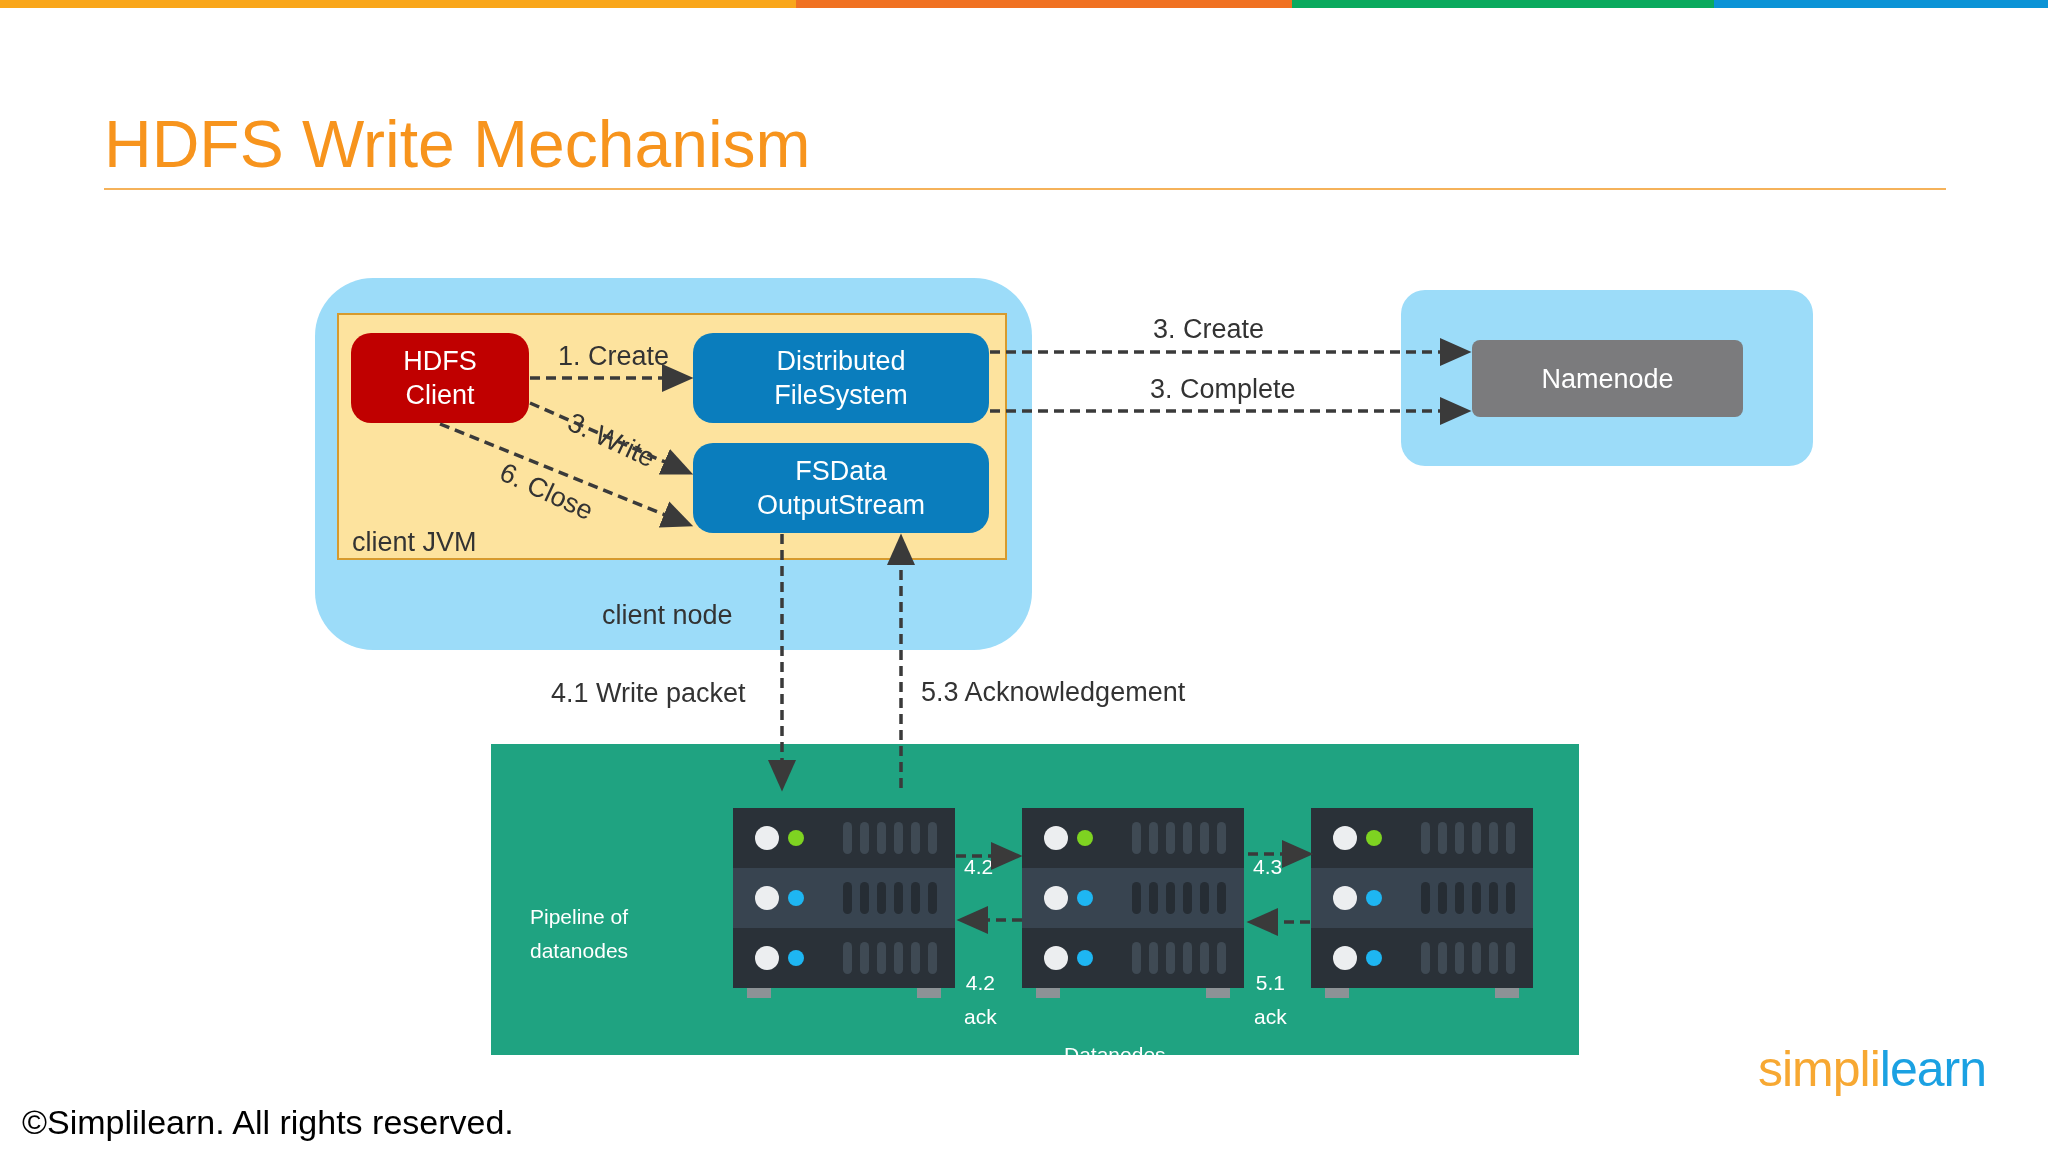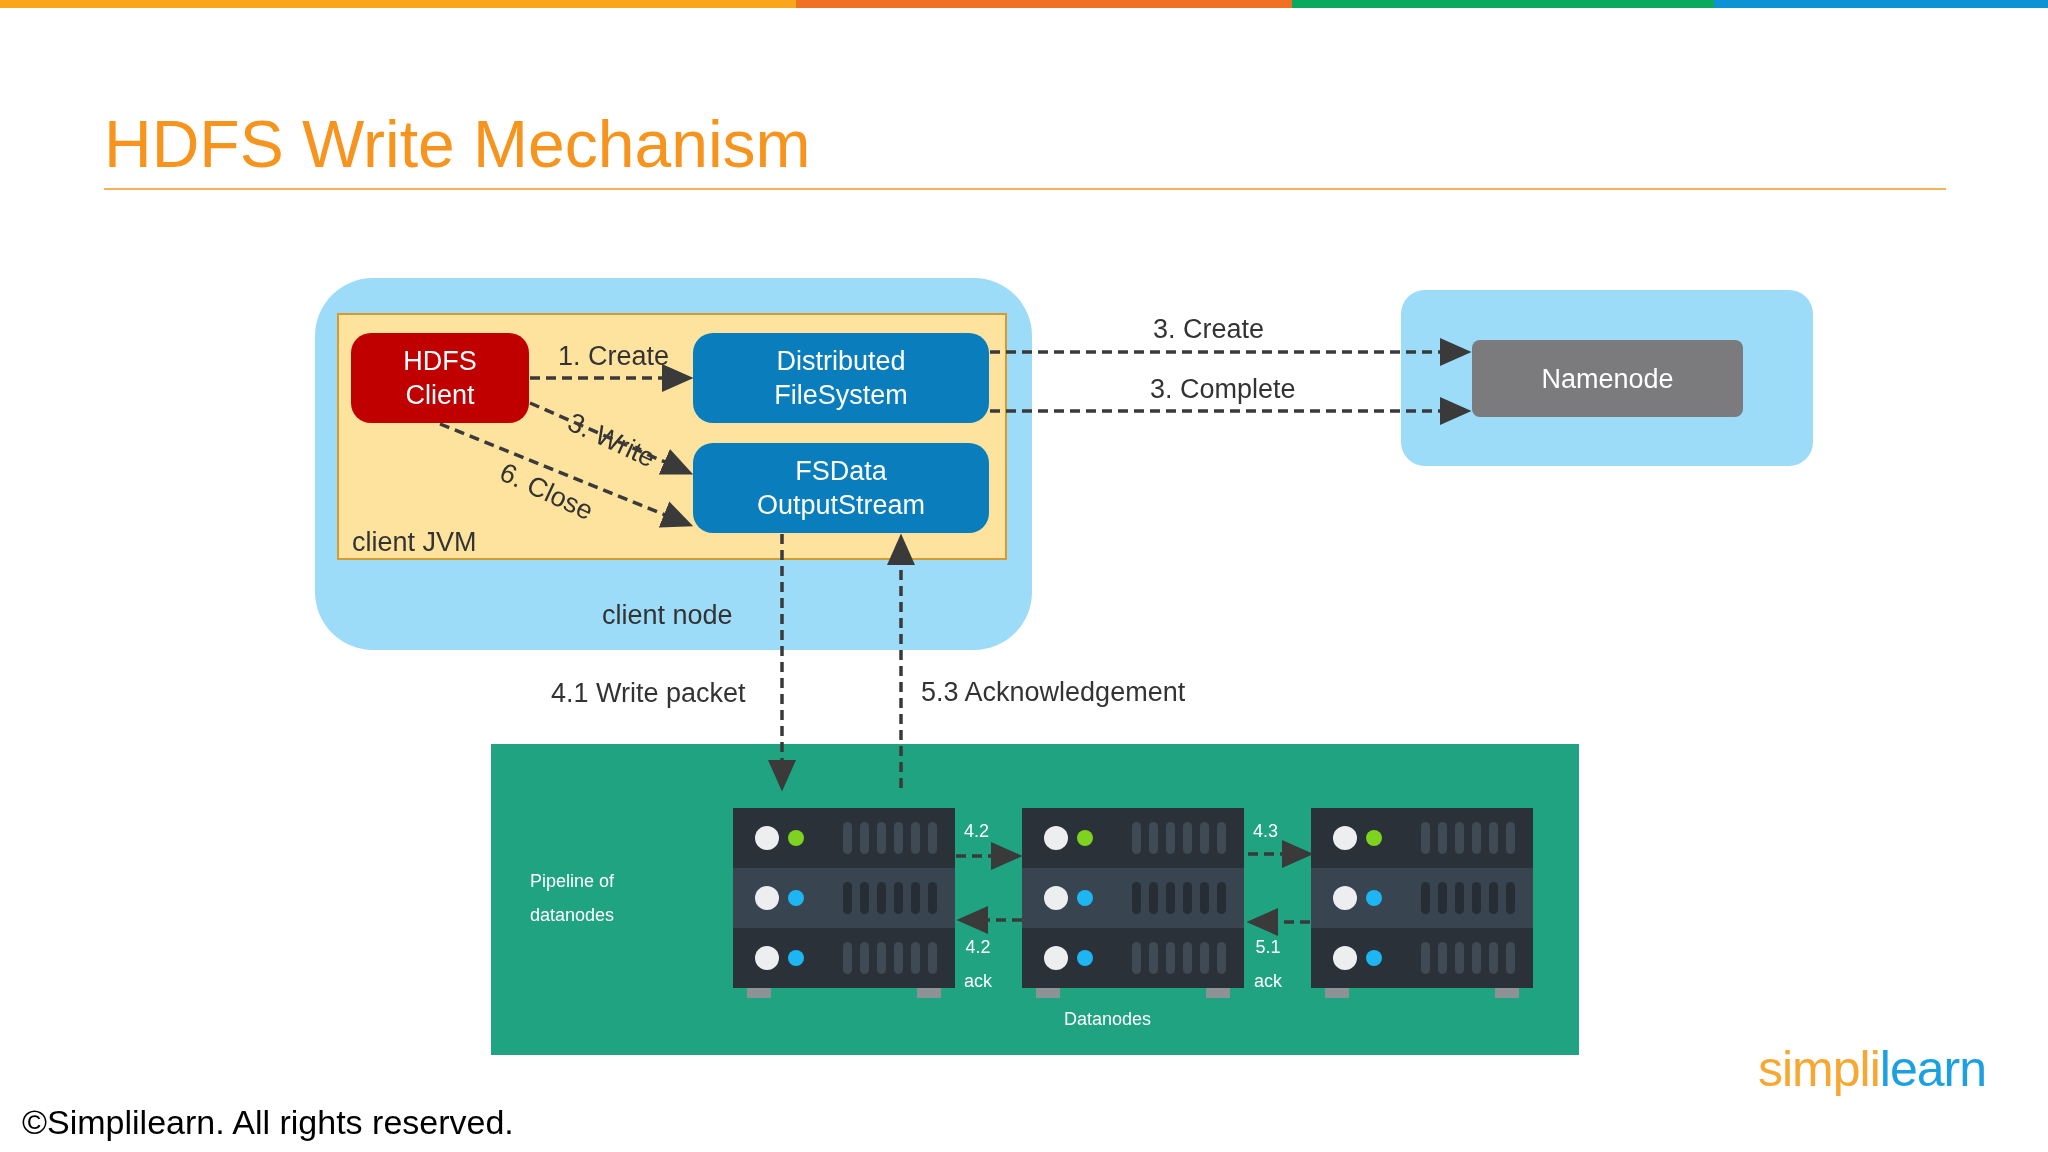--- a/index.html
+++ b/index.html
@@ -11,21 +11,21 @@
   .client-node{left:315px;top:278px;width:717px;height:372px;background:#9cdcf9;border-radius:58px;}
   .client-jvm{left:337px;top:313px;width:670px;height:247px;background:#fde39e;border:2px solid #d69a2e;box-sizing:border-box;}
   .box{display:flex;align-items:center;justify-content:center;text-align:center;color:#fff;font-size:27px;line-height:34px;border-radius:20px;white-space:pre-line;}
   .hdfs-client{left:351px;top:333px;width:178px;height:90px;background:#c00000;}
   .dfs{left:693px;top:333px;width:296px;height:90px;background:#0a7dbd;}
   .fsdos{left:693px;top:443px;width:296px;height:90px;background:#0a7dbd;}
   .nn-outer{left:1401px;top:290px;width:412px;height:176px;background:#9cdcf9;border-radius:24px;}
   .namenode{left:1472px;top:340px;width:271px;height:77px;background:#7b7b7d;border-radius:8px;}
   .green{left:491px;top:744px;width:1088px;height:311px;background:#1fa381;}
   .lbl{font-size:27px;color:#333;white-space:nowrap;}
-  .wlbl{font-size:18px;color:#fff;white-space:nowrap;text-align:center;line-height:34px;}
+  .wlbl{font-size:21px;color:#fff;white-space:nowrap;text-align:center;line-height:34px;margin-top:36px;}
   .server{width:222px;height:180px;}
   .row{height:60px;position:relative;background:#2a3138;}
   .row.mid{background:#384450;}
   .dot-w{position:absolute;left:22px;top:18px;width:24px;height:24px;border-radius:50%;background:#eceef0;}
   .dot-c{position:absolute;left:55px;top:22px;width:16px;height:16px;border-radius:50%;}
   .vents{position:absolute;left:110px;top:14px;display:flex;gap:8px;}
   .vent{width:9px;height:32px;border-radius:5px;background:#3f4a54;}
   .row.mid .vent{background:#262d34;}
   .foot{position:absolute;bottom:-10px;width:24px;height:10px;background:#8c9296;}
   .copyright{left:22px;top:1103px;font-size:34px;color:#000000;white-space:nowrap;}

